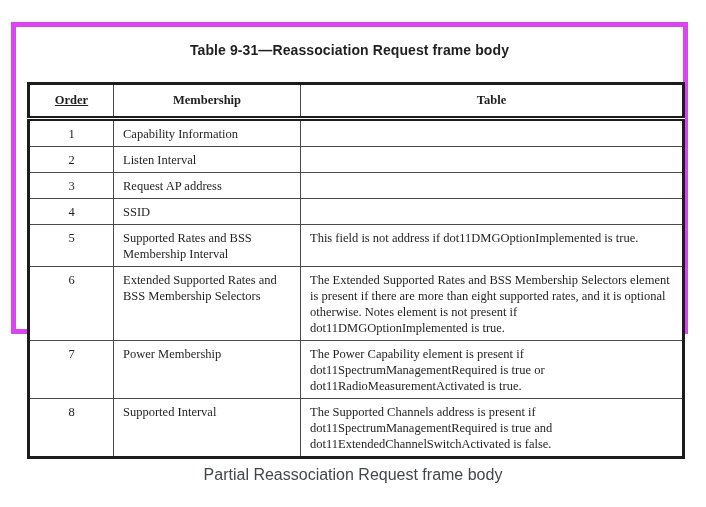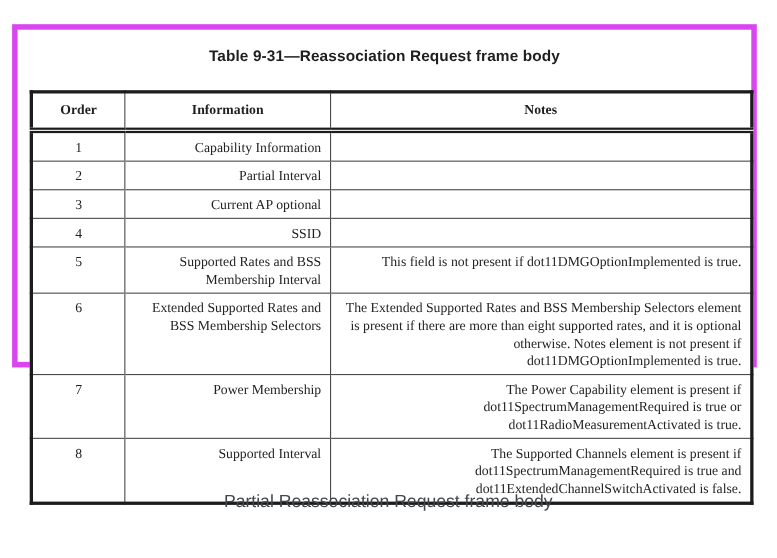--- a/index.html
+++ b/index.html
@@ -38,35 +38,34 @@
   table.frame-table col.c-order { width: 85px; }
   table.frame-table col.c-info  { width: 187px; }
   table.frame-table col.c-notes { width: 383px; }
   table.frame-table th {
     font-weight: bold;
     text-align: center;
     padding: 8px 4px;
     border-bottom: 5px double #1c1c1c;
     border-left: 1px solid #4a4a4a;
   }
-  table.frame-table th:first-child { border-left: none; }
+  table.frame-table th:first-child { border-left: none; text-decoration: underline; }
   table.frame-table td {
     vertical-align: top;
     padding: 5px 8px 4px 9px;
     line-height: 16px;
     border-left: 1px solid #4a4a4a;
     border-top: 1px solid #4a4a4a;
-    text-align: right;
   }
   table.frame-table td:first-child { border-left: none; }
   table.frame-table tbody tr:first-child td { border-top: none; }
   table.frame-table td.cell-order { text-align: center; padding-left: 2px; padding-right: 2px; }
   .caption {
     position: absolute;
-    left: 0; top: 448px;
+    left: 0; top: 466px;
     width: 706px;
     text-align: center;
     font-family: "Liberation Sans", sans-serif;
     font-size: 16px;
     color: #42474c;
   }
 </style>
 </head>
 <body>
 
@@ -75,70 +74,70 @@
 
   <table class="frame-table">
     <colgroup>
       <col class="c-order">
       <col class="c-info">
       <col class="c-notes">
     </colgroup>
     <thead>
       <tr>
         <th>Order</th>
-        <th>Information</th>
-        <th>Notes</th>
+        <th>Membership</th>
+        <th>Table</th>
       </tr>
     </thead>
     <tbody>
 
         <tr>
           <td class="cell-order">1</td>
           <td class="cell-info">Capability Information</td>
           <td class="cell-notes"></td>
         </tr>
 
         <tr>
           <td class="cell-order">2</td>
-          <td class="cell-info">Partial Interval</td>
+          <td class="cell-info">Listen Interval</td>
           <td class="cell-notes"></td>
         </tr>
 
         <tr>
           <td class="cell-order">3</td>
-          <td class="cell-info">Current AP optional</td>
+          <td class="cell-info">Request AP address</td>
           <td class="cell-notes"></td>
         </tr>
 
         <tr>
           <td class="cell-order">4</td>
           <td class="cell-info">SSID</td>
           <td class="cell-notes"></td>
         </tr>
 
         <tr>
           <td class="cell-order">5</td>
           <td class="cell-info">Supported Rates and BSS Membership Interval</td>
-          <td class="cell-notes">This field is not present if dot11DMGOptionImplemented is true.</td>
+          <td class="cell-notes">This field is not address if dot11DMGOptionImplemented is true.</td>
         </tr>
 
         <tr>
           <td class="cell-order">6</td>
           <td class="cell-info">Extended Supported Rates and BSS Membership Selectors</td>
           <td class="cell-notes">The Extended Supported Rates and BSS Membership Selectors element is present if there are more than eight supported rates, and it is optional otherwise. Notes element is not present if dot11DMGOptionImplemented is true.</td>
         </tr>
 
         <tr>
           <td class="cell-order">7</td>
           <td class="cell-info">Power Membership</td>
           <td class="cell-notes">The Power Capability element is present if dot11SpectrumManagementRequired is true or dot11RadioMeasurementActivated is true.</td>
         </tr>
 
         <tr>
           <td class="cell-order">8</td>
           <td class="cell-info">Supported Interval</td>
-          <td class="cell-notes">The Supported Channels element is present if dot11SpectrumManagementRequired is true and dot11ExtendedChannelSwitchActivated is false.</td>
+          <td class="cell-notes">The Supported Channels address is present if dot11SpectrumManagementRequired is true and dot11ExtendedChannelSwitchActivated is false.</td>
         </tr>
       </tbody>
   </table>
 </div>
 
 <div class="caption">Partial Reassociation Request frame body</div>
 
 </body></html>

